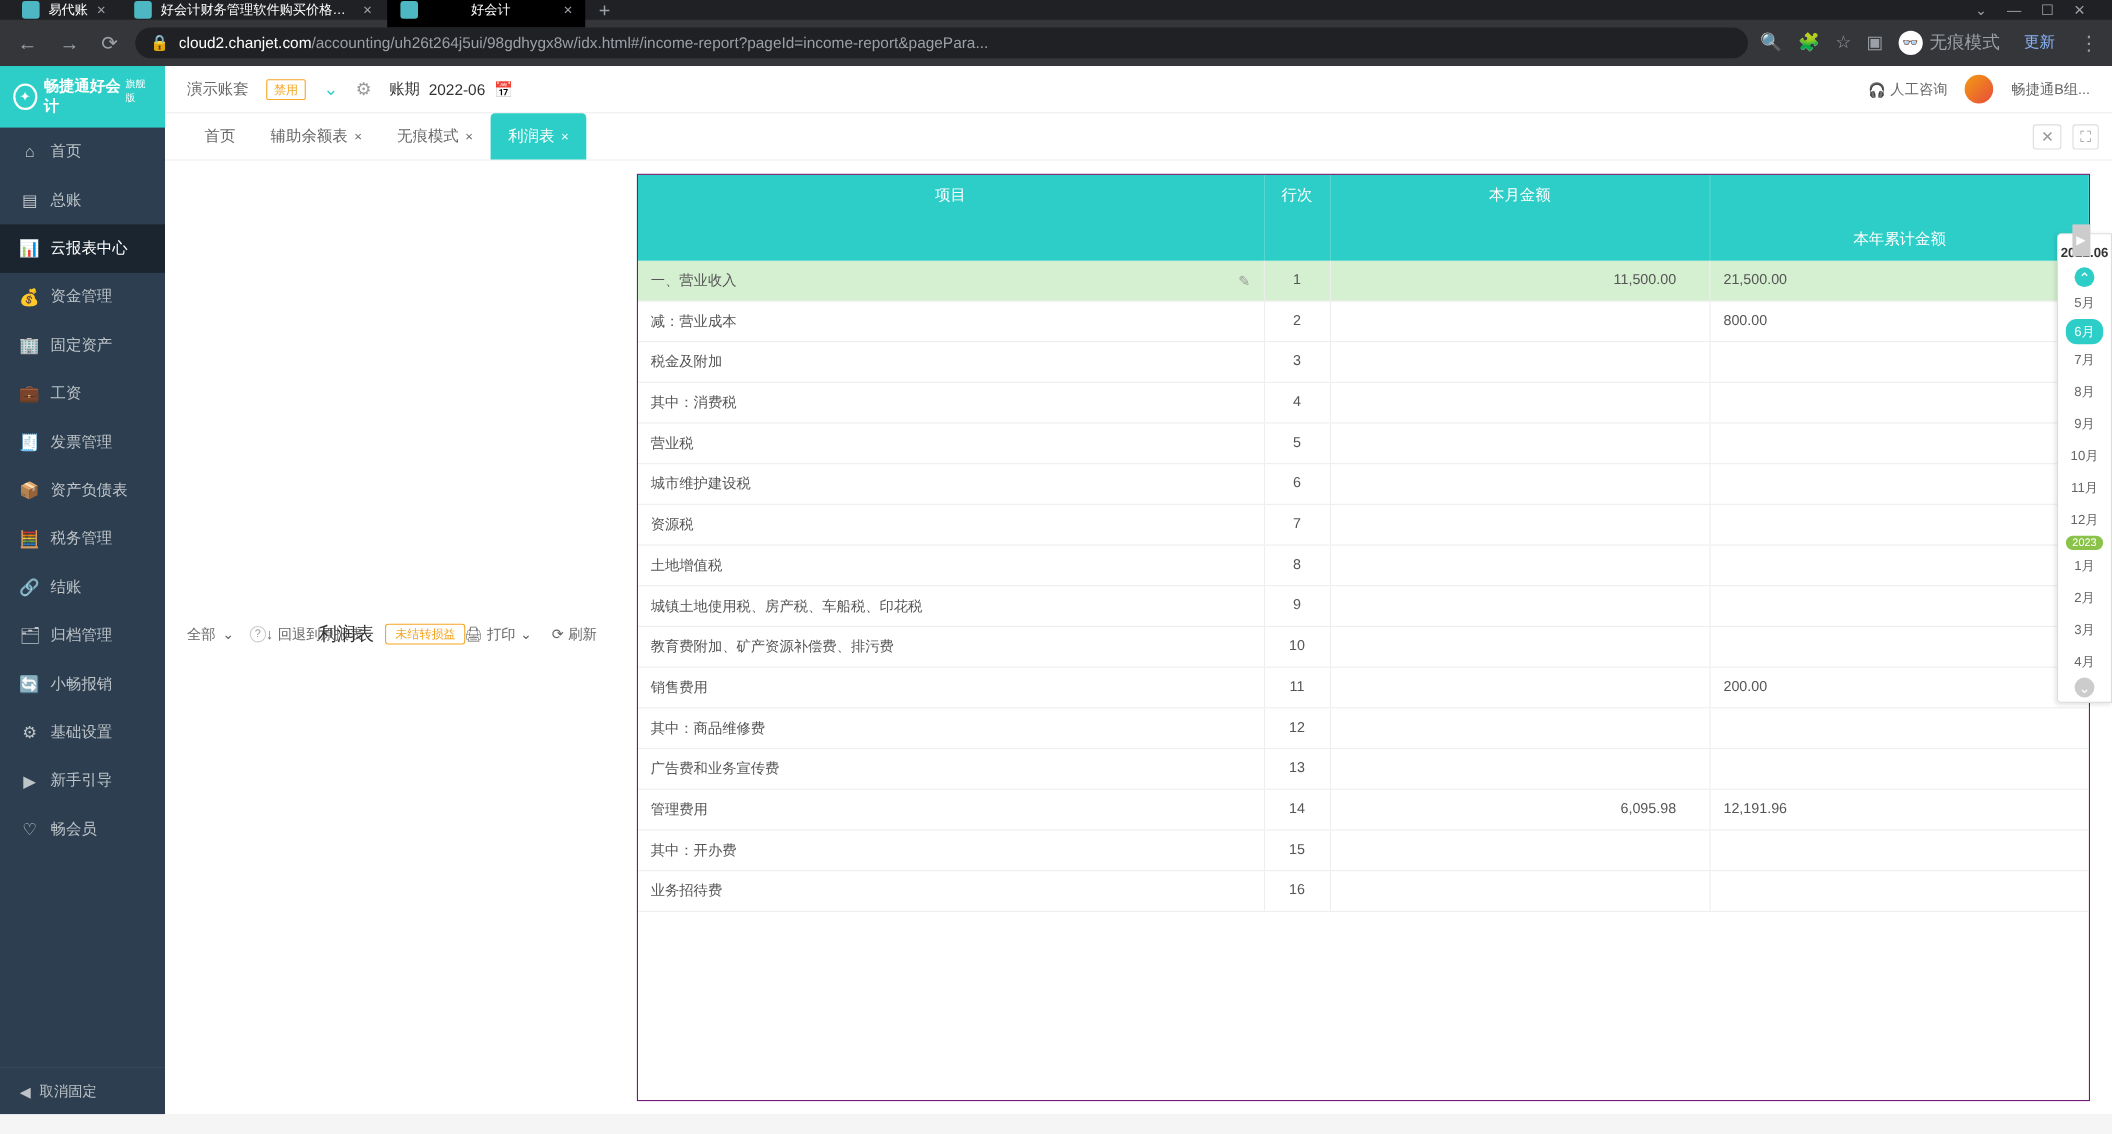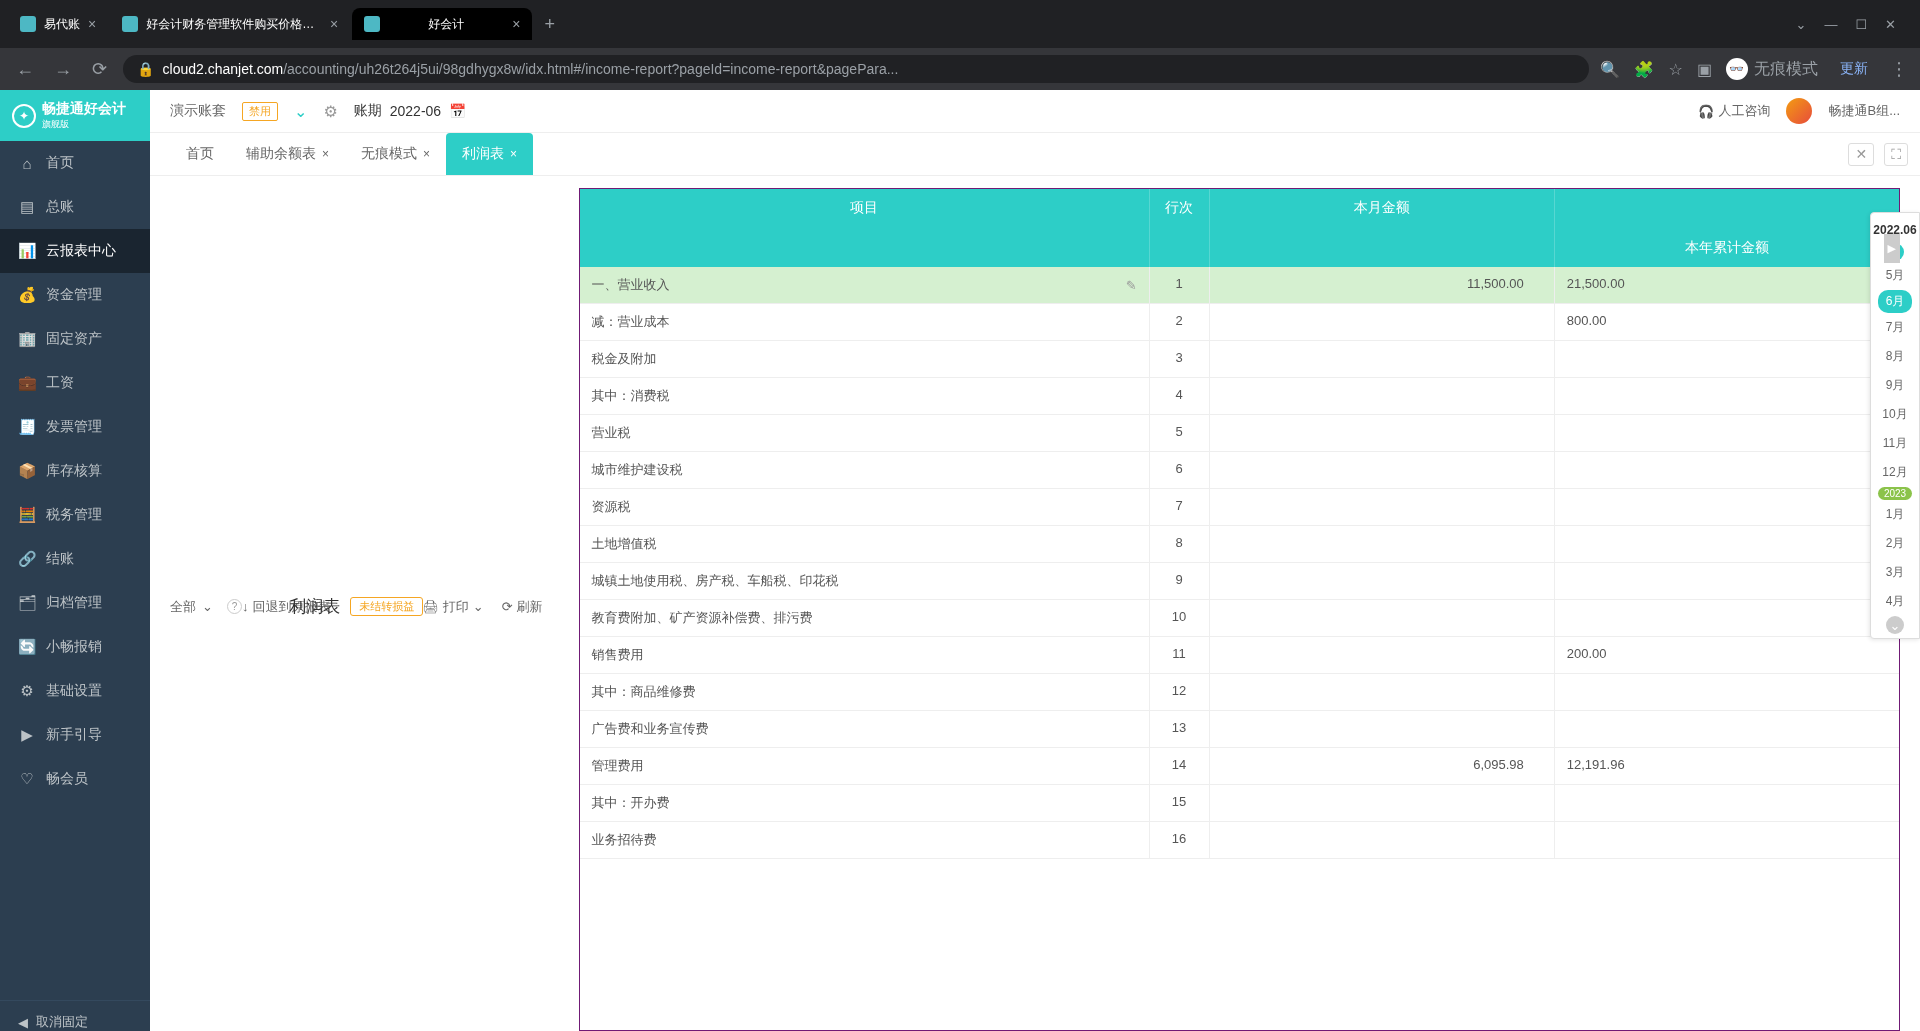--- a/index.html
+++ b/index.html
@@ -1,20 +1,20 @@
 <!DOCTYPE html>
 <html><head>
   <meta charset="utf-8">
   <style>
     * { margin: 0; padding: 0; box-sizing: border-box; }
     body { font-family: "Microsoft YaHei", Arial, sans-serif; background: #f5f5f5; overflow: hidden; }
     
     
     .browser-chrome { background: #202124; color: #fff; }
-    .browser-tabs { display: flex; align-items: center; height: 48px; padding: 0 8px; }
+    .browser-tabs { display: flex; align-items: center; height: 18px; padding: 0 8px; }
     .browser-tab { display: flex; align-items: center; padding: 0 12px; height: 32px; margin-right: 2px; border-radius: 8px 8px 0 0; font-size: 12px; gap: 8px; max-width: 240px; }
     .browser-tab.active { background: #000000; gap: 48px; }
     .browser-tab .tab-icon { width: 16px; height: 16px; background: #4db8c4; border-radius: 3px; flex-shrink: 0; }
     .browser-tab .tab-title { white-space: nowrap; overflow: hidden; text-overflow: ellipsis; }
     .browser-tab .tab-close { color: #9aa0a6; cursor: pointer; font-size: 14px; }
     .new-tab-btn { color: #9aa0a6; padding: 4px 10px; cursor: pointer; font-size: 18px; }
     .window-controls { margin-left: auto; display: flex; gap: 18px; padding-right: 16px; color: #9aa0a6; }
     .wc-icon { cursor: pointer; font-size: 13px; }
     
     .browser-toolbar { display: flex; align-items: center; height: 42px; padding: 0 12px; gap: 12px; background: #35363a; }
@@ -29,21 +29,21 @@
     .update-btn { color: #8ab4f8; font-size: 14px; padding: 4px 8px; cursor: pointer; }
     .menu-dots { color: #9aa0a6; cursor: pointer; font-size: 18px; }
     
     
     .app { display: flex; height: calc(100vh - 78px); }
     
     
     .sidebar { width: 150px; background: #2c3e50; color: #bdc3c7; display: flex; flex-direction: column; }
     .logo-area { background: #2dcec7; color: #fff; padding: 10px 12px; font-size: 14px; display: flex; align-items: center; gap: 6px; }
     .logo-icon { width: 24px; height: 24px; border: 2px solid #fff; border-radius: 50%; display: flex; align-items: center; justify-content: center; font-size: 12px; }
-    .logo-text { display: flex; flex-direction: column; }
+    .logo-text { display: flex; flex-direction: row; }
     .logo-name { font-size: 14px; font-weight: bold; }
     .logo-sub { font-size: 9px; }
     .sidebar-items { flex: 1; overflow-y: auto; }
     .sidebar-item { display: flex; align-items: center; padding: 13px 18px; cursor: pointer; font-size: 14px; gap: 10px; }
     .sidebar-item.active { background: #1a2530; color: #fff; }
     .sidebar-icon { width: 18px; text-align: center; font-size: 15px; }
     .sidebar-bottom { padding: 12px 18px; font-size: 13px; display: flex; align-items: center; gap: 8px; cursor: pointer; border-top: 1px solid #34495e; }
     
     
     .main { flex: 1; display: flex; flex-direction: column; background: #fff; overflow: hidden; }
@@ -191,21 +191,21 @@
         <div class="sidebar-item">
           <span class="sidebar-icon">💼</span>
           <span>工资</span>
         </div>
         <div class="sidebar-item">
           <span class="sidebar-icon">🧾</span>
           <span>发票管理</span>
         </div>
         <div class="sidebar-item">
           <span class="sidebar-icon">📦</span>
-          <span>库存核算</span>
+          <span>资产负债表</span>
         </div>
         <div class="sidebar-item">
           <span class="sidebar-icon">🧮</span>
           <span>税务管理</span>
         </div>
         <div class="sidebar-item">
           <span class="sidebar-icon">🔗</span>
           <span>结账</span>
         </div>
         <div class="sidebar-item">

